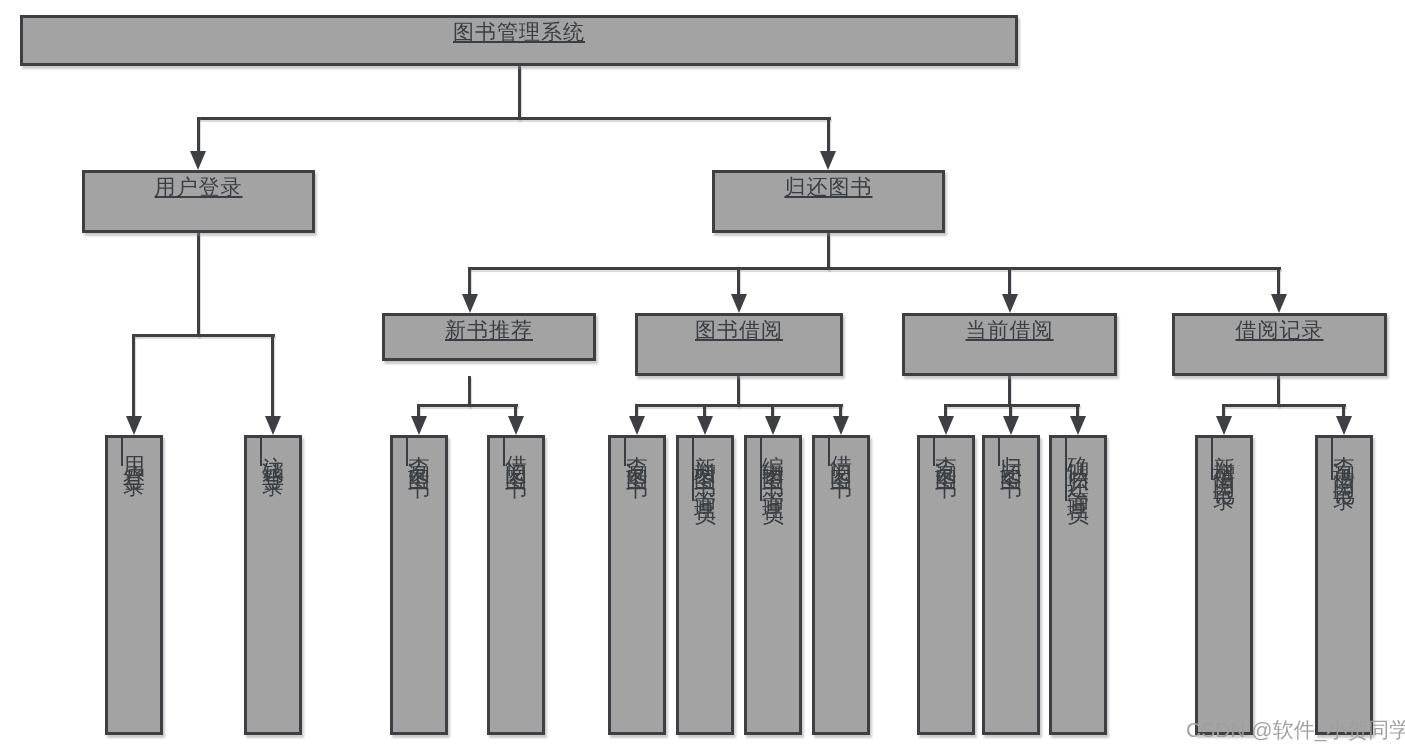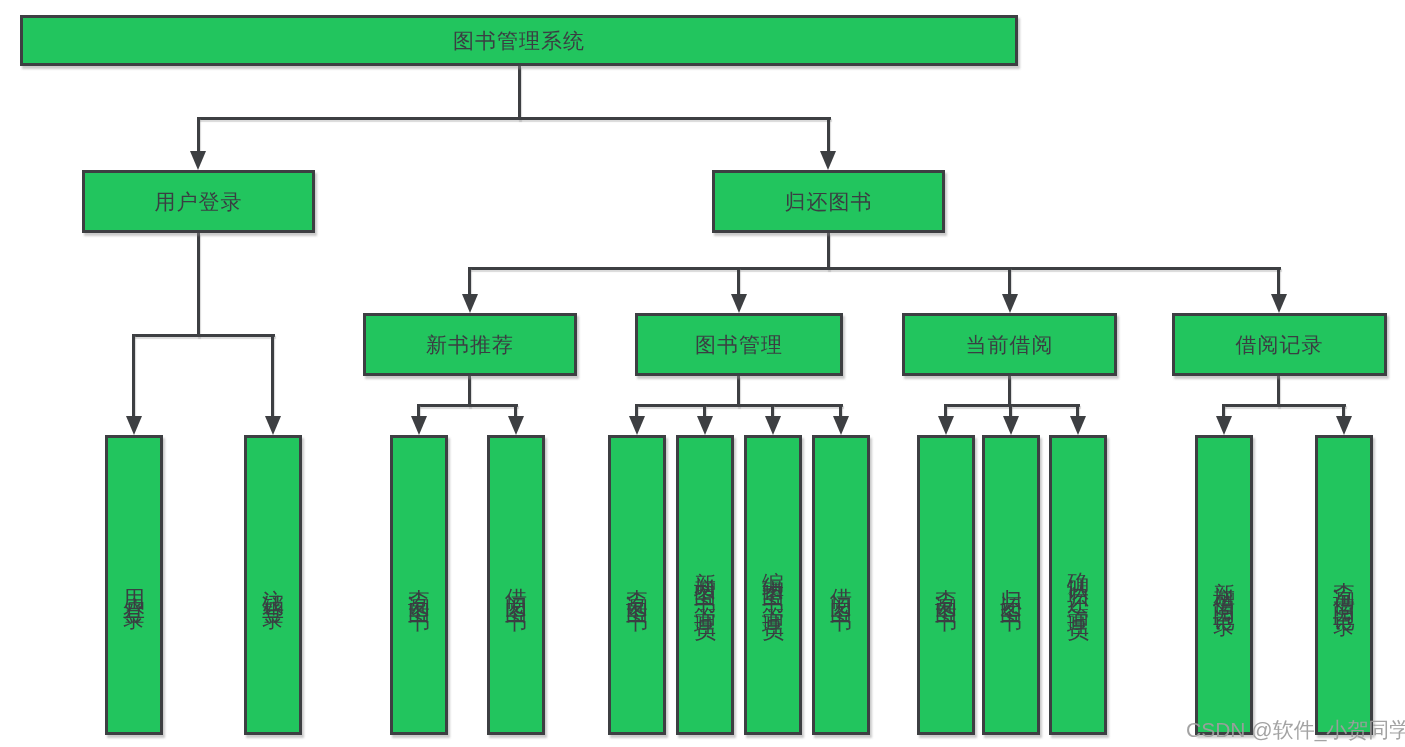--- a/index.html
+++ b/index.html
@@ -1,24 +1,25 @@
 <!DOCTYPE html>
 <html><head>
 <meta charset="utf-8">
 <style>
   html,body{margin:0;padding:0;background:#ffffff;}
   #canvas{
     position:relative;width:1405px;height:747px;background:#ffffff;overflow:hidden;
     font-family:"Liberation Sans",sans-serif;color:#3a3e42;
   }
   .node{
-    position:absolute;background:#22c55e;border:3px solid #3d3f42;
-    box-sizing:border-box;display:flex;align-items:center;justify-content:center;
+    position:absolute;background:#a3a3a3;border:3px solid #3d3f42;
+    box-sizing:border-box;display:flex;align-items:flex-start;justify-content:center;
     box-shadow:2px 3px 2px rgba(140,140,140,0.45);
     z-index:2;
+    text-decoration:underline;
   }
   .node.h span{font-size:21px;letter-spacing:1px;white-space:nowrap;}
   .node.v span{
     writing-mode:vertical-rl;text-orientation:mixed;
     font-size:22px;letter-spacing:7px;line-height:1;white-space:nowrap;
   }
   .node.title span{font-size:21px;}
   .hline,.vline{position:absolute;background:#3d3f42;z-index:1;
     box-shadow:1px 2px 1px rgba(150,150,150,0.35);}
   .hline{height:3px;}
@@ -42,25 +43,25 @@
     <span>图书管理系统</span>
   </div>
 
   <div class="node h" style="left:82px;top:170px;width:233px;height:63px">
     <span>用户登录</span>
   </div>
   <div class="node h" style="left:712px;top:170px;width:233px;height:63px">
     <span>归还图书</span>
   </div>
 
-  <div class="node h" style="left:363px;top:313px;width:214px;height:63px">
+  <div class="node h" style="left:382px;top:313px;width:214px;height:48px">
     <span>新书推荐</span>
   </div>
   <div class="node h" style="left:635px;top:313px;width:208px;height:63px">
-    <span>图书管理</span>
+    <span>图书借阅</span>
   </div>
   <div class="node h" style="left:902px;top:313px;width:215px;height:63px">
     <span>当前借阅</span>
   </div>
   <div class="node h" style="left:1172px;top:313px;width:215px;height:63px">
     <span>借阅记录</span>
   </div>
 
   <div class="node v" style="left:105px;top:435px;width:58px;height:300px">
     <span>用户登录</span>

